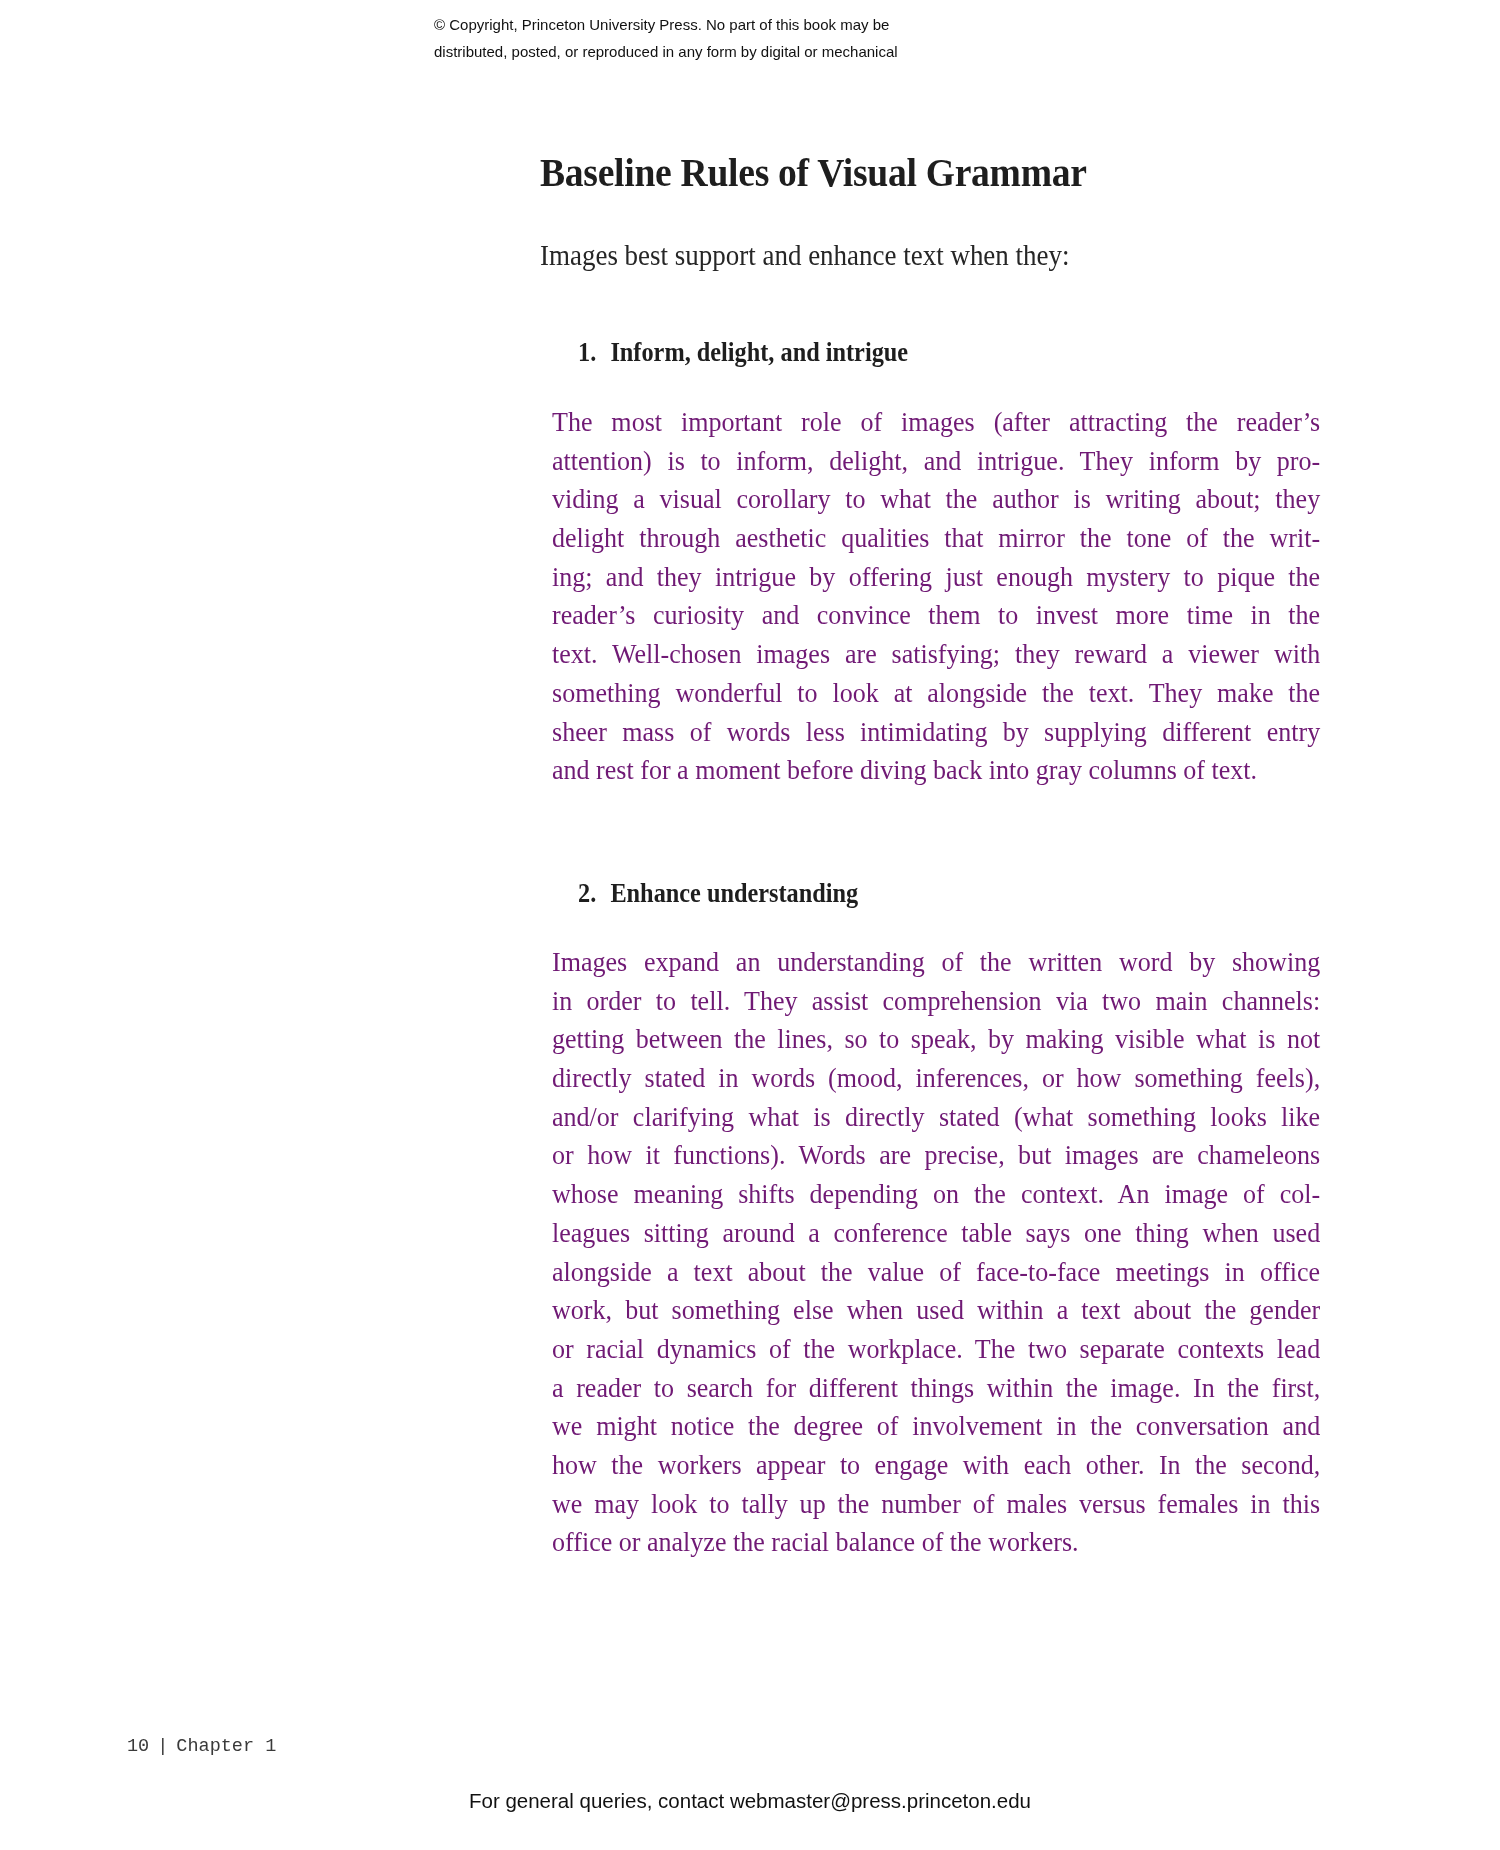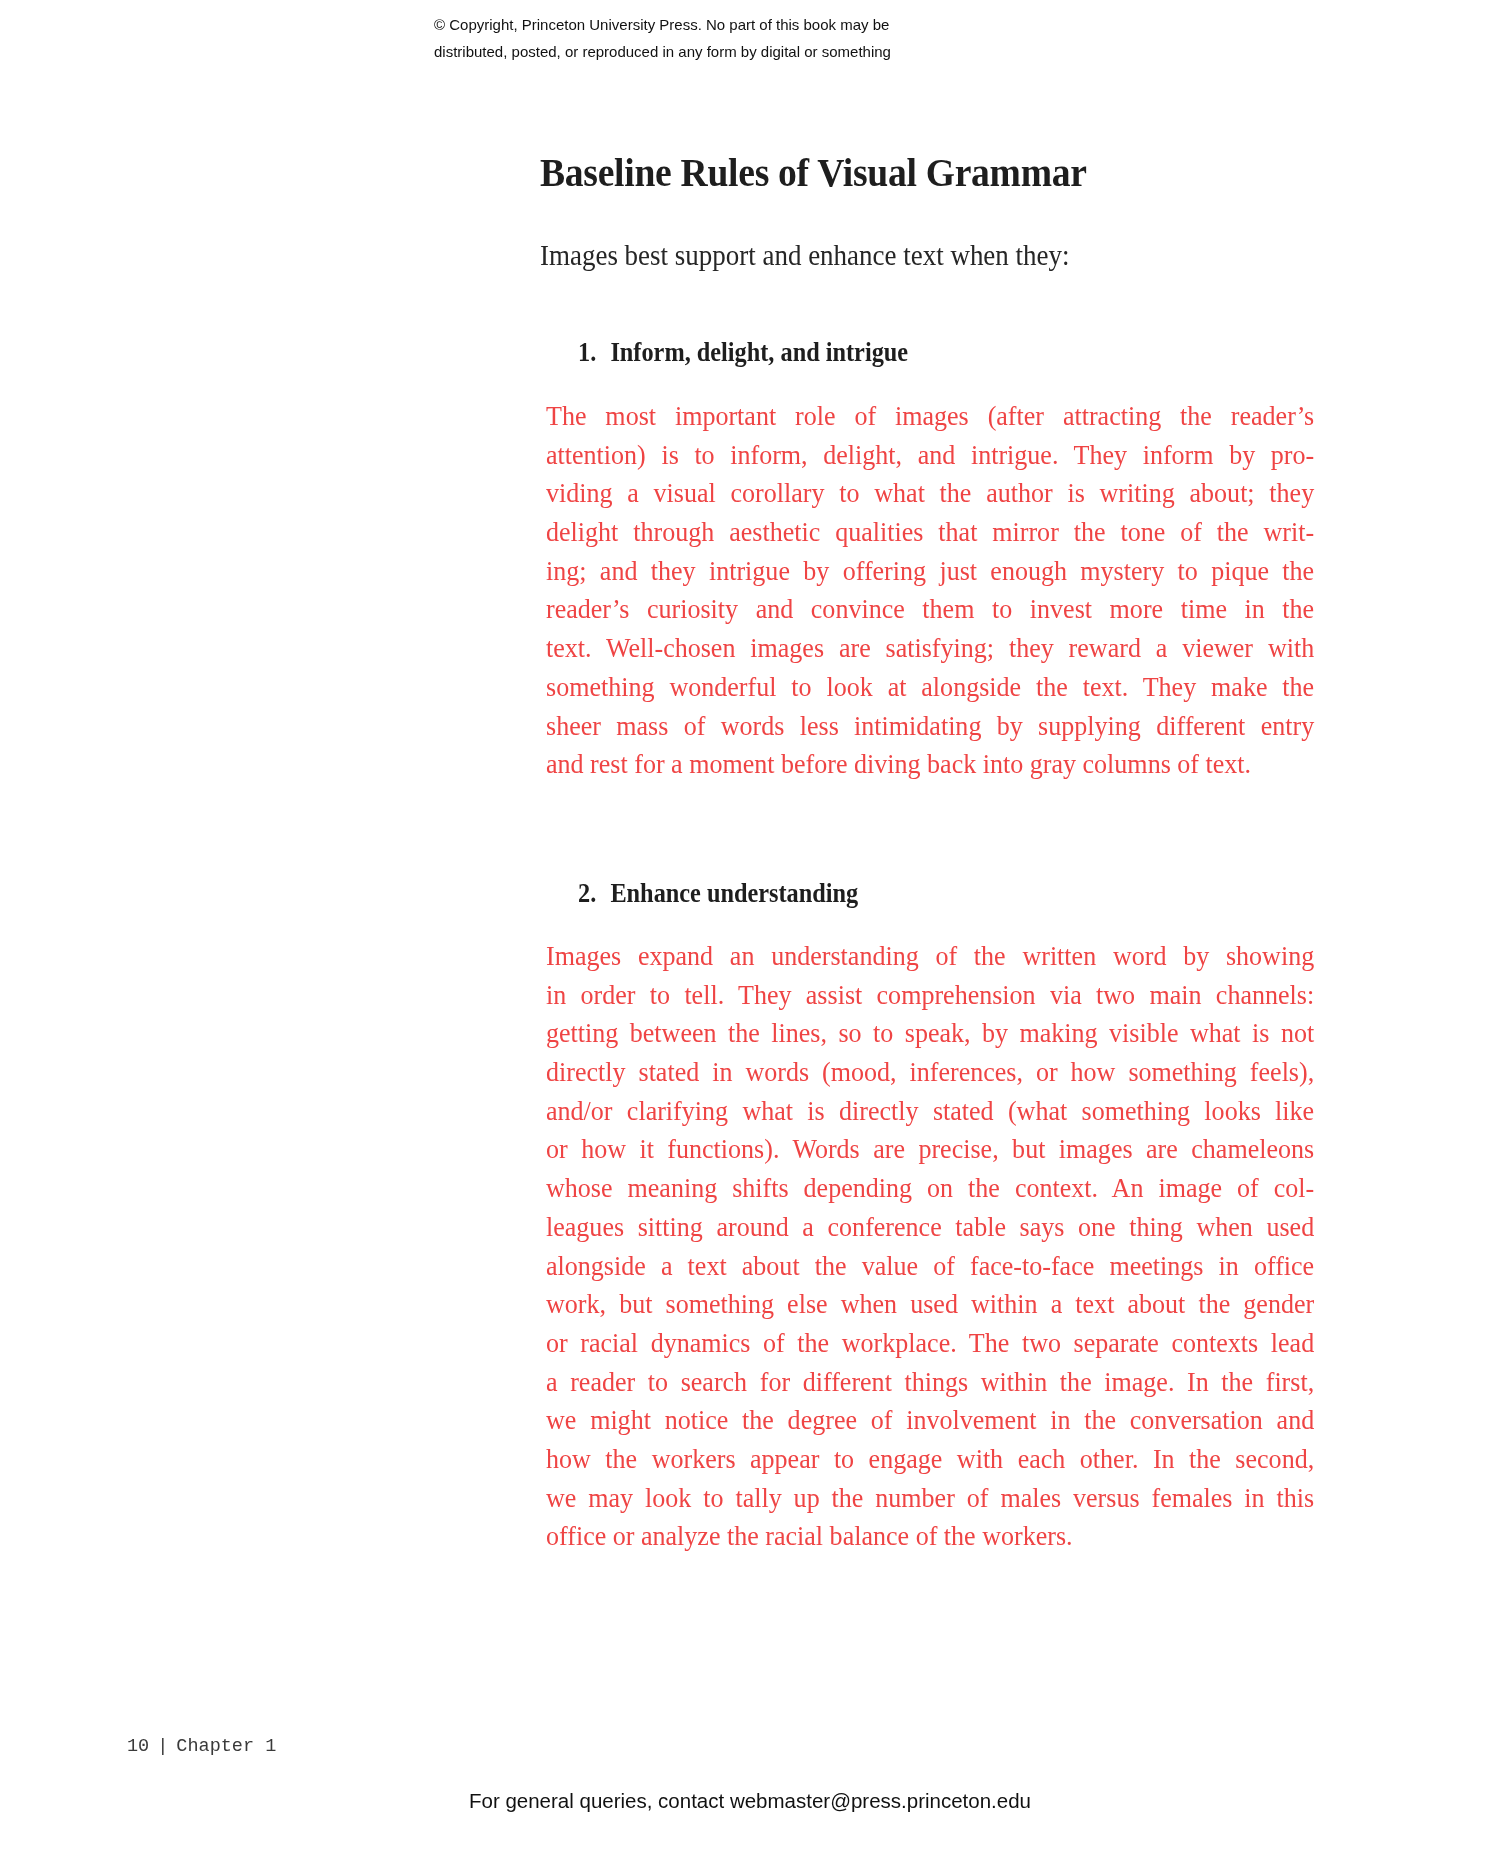--- a/index.html
+++ b/index.html
@@ -74,24 +74,24 @@
     width: 36px;
     font-weight: bold;
   }
   .subhead-1 { left: 578px; top: 335px; }
   .subhead-2 { left: 578px; top: 876px; }
 
   .para {
     position: absolute;
     left: 540px;
     width: 768px;
-    margin: 6px;
+    margin: 12px;
     font-family: "Liberation Serif", serif;
     font-size: 28px;
-    color: #ef4444;
+    color: #701a75;
   }
   .para .line {
     display: block;
     height: 38.7px;
     line-height: 38.7px;
     white-space: nowrap;
     text-align: justify;
     text-align-last: justify;
     overflow: visible;
   }
@@ -139,21 +139,21 @@
     line-height: 26px;
     color: #111111;
     padding-left: 8px;
   }
 </style>
 </head>
 <body>
 
 <div class="copyright">
   <div>© Copyright, Princeton University Press. No part of this book may be</div>
-  <div>distributed, posted, or reproduced in any form by digital or something</div>
+  <div>distributed, posted, or reproduced in any form by digital or mechanical</div>
 </div>
 
 <h1 class="page-title">Baseline Rules of Visual Grammar</h1>
 
 <p class="intro">Images best support and enhance text when they:</p>
 
 <h2 class="subhead subhead-1">
   <span class="num">1.</span><span>Inform, delight, and intrigue</span>
 </h2>
 

